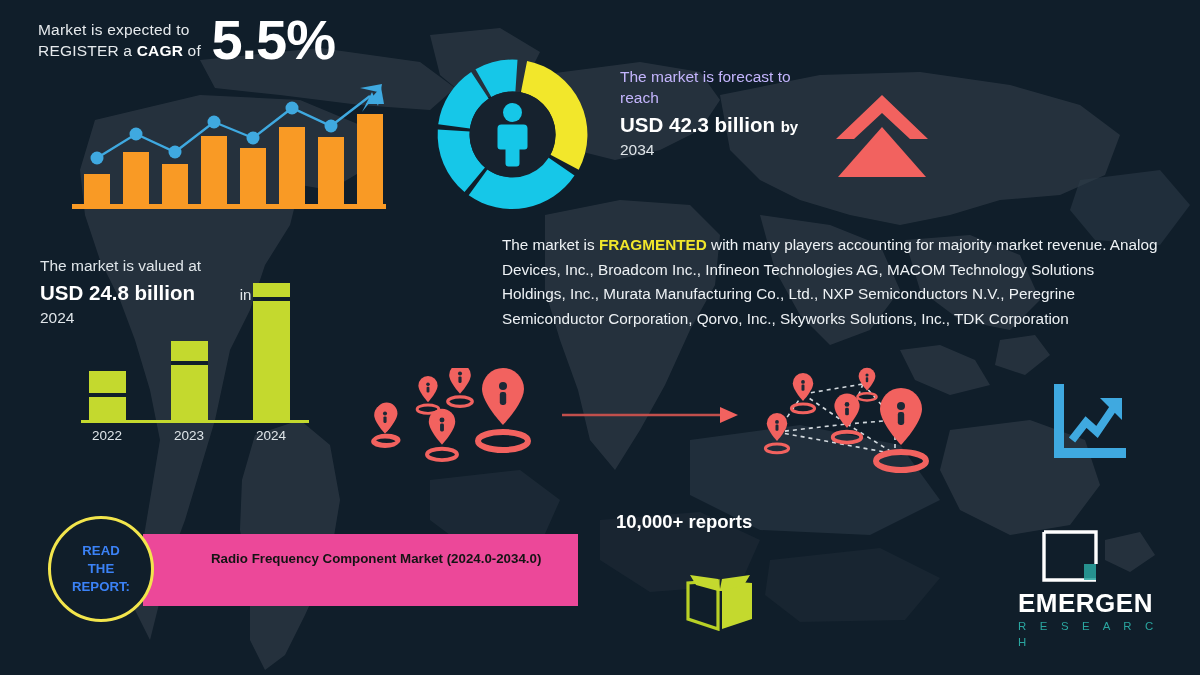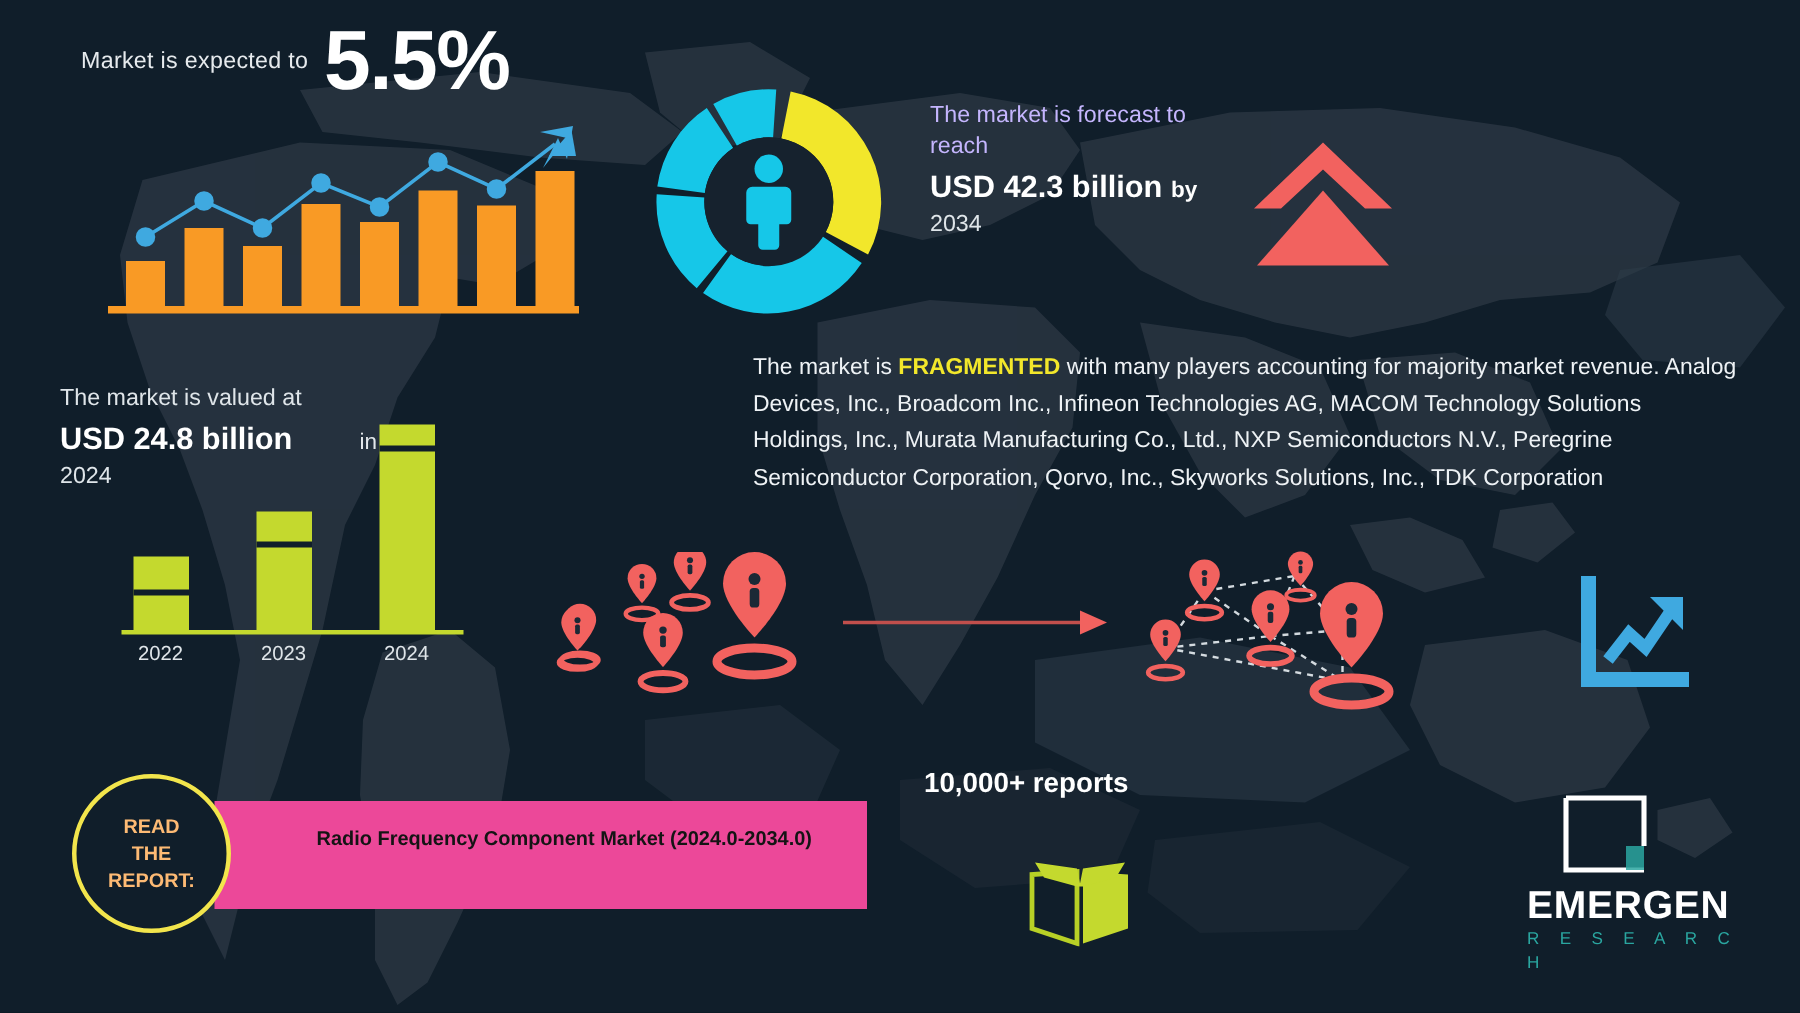--- a/index.html
+++ b/index.html
@@ -7,21 +7,21 @@
   .canvas{
     position:relative;width:1200px;height:675px;overflow:hidden;
     background:#101e2a;
   }
   .worldmap{position:absolute;inset:0;width:1200px;height:675px;}
   .layer{position:absolute;}
 
   
   #cagr-block{left:38px;top:12px;width:420px;}
   .cagr-lines{display:inline-block;vertical-align:middle;color:#e6eaed;
-    font-size:15.5px;line-height:21px;letter-spacing:.2px;margin-left:16px;}
+    font-size:15.5px;line-height:21px;letter-spacing:.2px;}
   .cagr-lines .b{font-weight:bold;color:#ffffff;}
   .cagr-value{display:inline-block;vertical-align:middle;color:#ffffff;
     font-size:56px;font-weight:bold;line-height:56px;margin-left:6px;letter-spacing:-1px;}
 
   
   #forecast-block{left:620px;top:66px;width:250px;}
   .fc-small{color:#c4b5fd;font-size:15.5px;line-height:21px;}
   .fc-big{color:#ffffff;font-size:20.5px;font-weight:bold;line-height:27px;margin-top:3px;}
   .fc-big .lite{font-size:15px;font-weight:bold;color:#ffffff;}
   .fc-year{color:#dfe5e9;font-size:15.5px;line-height:20px;}
@@ -39,21 +39,21 @@
   .frag-hl{color:#f2e72b;font-weight:bold;}
 
   
   #read-report{left:48px;top:516px;width:490px;height:106px;}
   .rr-bar{position:absolute;left:95px;top:18px;width:435px;height:72px;background:#ec4899;}
   .rr-bar-text{position:absolute;left:68px;top:12px;width:350px;color:#141414;
     font-size:13.3px;font-weight:bold;line-height:26px;}
   .rr-circle{position:absolute;left:0;top:0;width:106px;height:106px;border-radius:50%;
     border:3px solid #f2e54c;background:#101e2a;box-sizing:border-box;}
   .rr-circle-text{position:absolute;left:0;top:26px;width:106px;text-align:center;
-    color:#fdba74;font-size:13.2px;font-weight:bold;line-height:18px;}
+    color:#3b82f6;font-size:13.2px;font-weight:bold;line-height:18px;}
 
   
   #reports-block{left:616px;top:508px;width:300px;}
   .rep-text{color:#e9eef2;font-size:18.5px;line-height:28px;}
   .rep-text .strong{font-weight:bold;color:#ffffff;}
 
   
   #logo-block{left:1018px;top:528px;width:150px;}
   .logo-name{color:#ffffff;font-size:26px;font-weight:bold;letter-spacing:.5px;
     line-height:30px;margin-top:4px;}
@@ -104,20 +104,23 @@
 
     <g fill="#2e3c49" opacity="0.55">
       <path d="M690,440 L800,425 L900,445 L940,500 L870,535 L760,530 L690,495 Z"></path>
       <path d="M1080,180 L1160,170 L1190,205 L1160,245 L1095,240 L1070,210 Z"></path>
     </g>
   </svg>
 
   <div class="layer" id="cagr-block">
     <div class="cagr-lines">
       <div><span>Market is expected to</span></div>
+      <div>
+        <span>REGISTER a </span><span class="b">CAGR</span><span> of</span>
+      </div>
     </div>
     <span class="cagr-value">5.5%</span>
   </div>
 
   <svg class="layer" id="growth-chart" style="left:66px;top:82px;" width="320" height="130" viewBox="0 0 320 130">
     <g>
       <rect x="18" y="92" width="26" height="30" fill="#f99a25"></rect>
       <rect x="57" y="70" width="26" height="52" fill="#f99a25"></rect>
       <rect x="96" y="82" width="26" height="40" fill="#f99a25"></rect>
       <rect x="135" y="54" width="26" height="68" fill="#f99a25"></rect>

